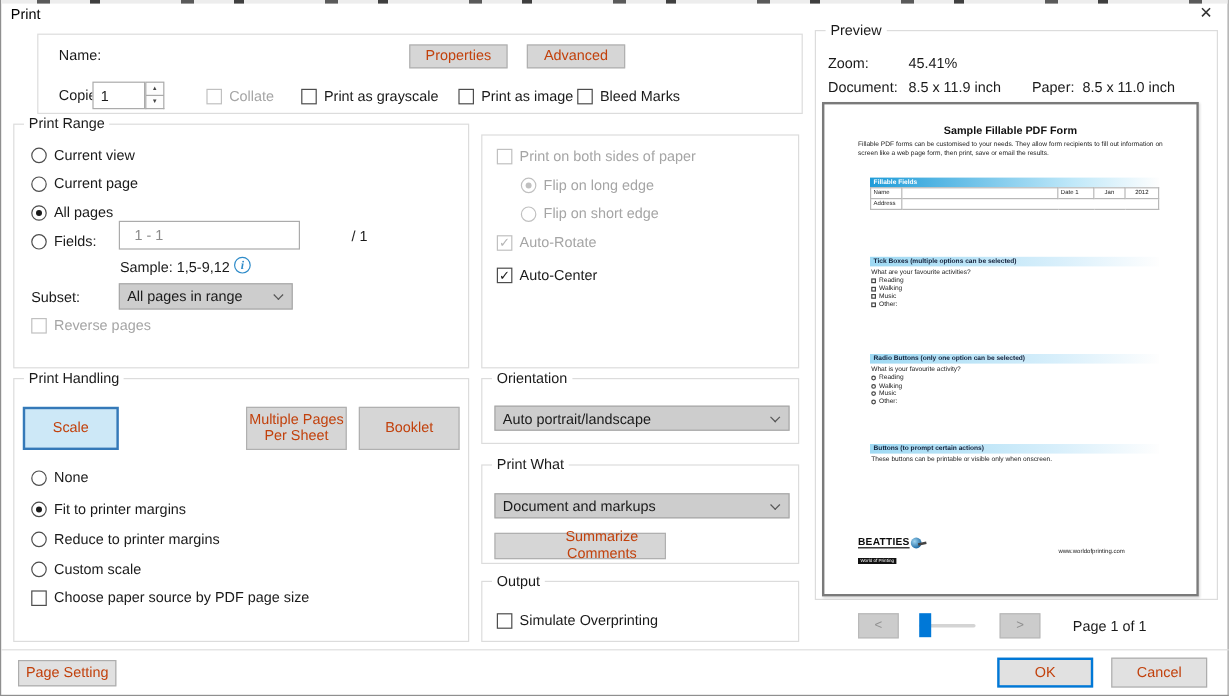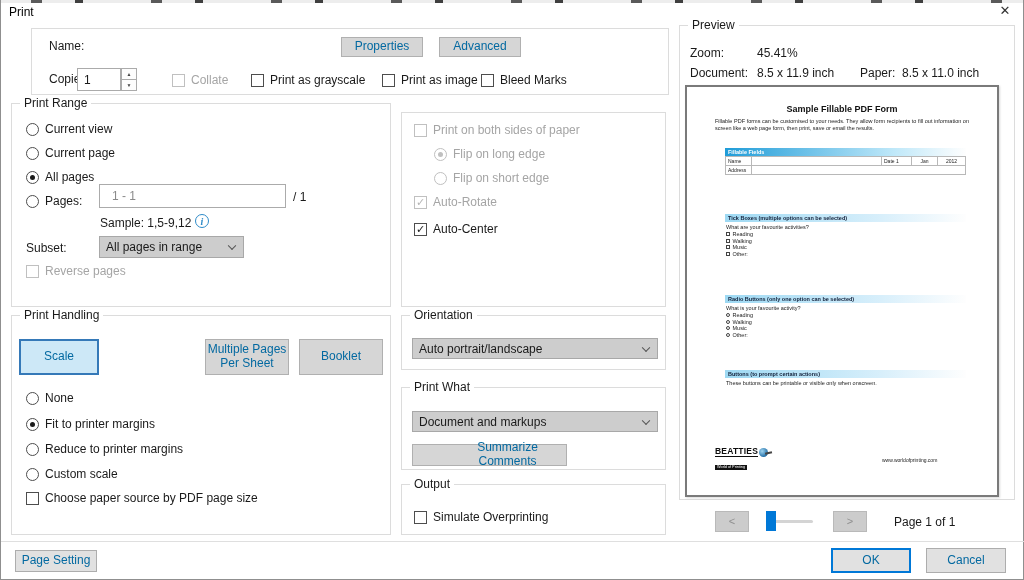--- a/index.html
+++ b/index.html
@@ -12,21 +12,21 @@
   .title-bar-text { top:5px; left:8px; font-size:12px; color:#000; }
   .close-x { top:3px; right:10px; font-size:13px; color:#333; cursor:pointer; width:16px; height:16px; text-align:center; line-height:16px; }
 
   
   .groupbox { position:absolute; border:1px solid #dcdcdc; background:#fff; }
   .groupbox > .gb-label { position:absolute; top:-8px; left:8px; background:#fff; padding:0 4px; font-size:12px; color:#1a1a1a; }
 
   
   .combo { position:absolute; background:#cdcdcd; border:1px solid #a8a8a8; display:flex; align-items:center; padding:0 22px 0 6px; color:#1a1a1a; cursor:pointer; }
   .combo .chev { position:absolute; right:8px; top:50%; width:6px; height:6px; border-right:1.4px solid #555; border-bottom:1.4px solid #555; transform:translateY(-70%) rotate(45deg); }
-  .btn { position:absolute; background:#d6d6d6; border:1px solid #b0b0b0; display:flex; align-items:center; justify-content:center; text-align:center; color:#0369a1; cursor:pointer; line-height:1.15; }
+  .btn { position:absolute; background:#d6d6d6; border:1px solid #b0b0b0; display:flex; align-items:center; justify-content:center; text-align:center; color:#c2410c; cursor:pointer; line-height:1.15; }
   .btn.std { background:#e1e1e1; border:1px solid #adadad; }
   .btn.selected { background:#cde8f7; border:2px solid #3579b8; }
   .btn.focused { background:#e1e1e1; border:2px solid #0078d7; }
   .btn.pager { background:#cccccc; border:1px solid #b9b9b9; color:#8f8f8f; font-size:11px; }
 
   .textbox { position:absolute; background:#fff; border:1px solid #ababab; display:flex; align-items:center; padding:0 6px; }
   .spinner { position:absolute; width:16px; display:flex; flex-direction:column; }
   .spin-btn { flex:1; background:#fdfdfd; border:1px solid #ababab; font-size:5px; color:#444; display:flex; align-items:center; justify-content:center; cursor:pointer; }
   .spin-btn + .spin-btn { border-top:none; }
 
@@ -112,23 +112,23 @@
     <div class="radio-row" style="left:14px; top:42px;">
       <span class="rb"></span>
       <span>Current page</span>
     </div>
     <div class="radio-row" style="left:14px; top:66px;">
       <span class="rb on"></span>
       <span>All pages</span>
     </div>
     <div class="radio-row" style="left:14px; top:90px;">
       <span class="rb"></span>
-      <span>Pages:</span>
-    </div>
-    <div class="textbox muted" style="left:87px; top:80px; width:187px; height:24px; padding-left:12px;">1 - 1</div>
+      <span>Fields:</span>
+    </div>
+    <div class="textbox muted" style="left:87px; top:80px; width:151px; height:24px; padding-left:12px;">1 - 1</div>
     <span class="abs" style="left:281px; top:86px;">/ 1</span>
     <span class="abs" style="left:88px; top:112px;">Sample: 1,5-9,12</span>
     <div class="info-i" style="left:183px; top:110px;">i</div>
     <span class="abs" style="left:14px; top:137px;">Subset:</span>
     <div class="combo" style="left:87px; top:132px; width:145px; height:22px;">
       <span>All pages in range</span>
       <span class="chev"></span>
     </div>
     <div class="check-row disabled" style="left:14px; top:160px;">
       <span class="cb"></span>
@@ -194,21 +194,21 @@
       <span class="chev"></span>
     </div>
   </div>
 
   <div class="groupbox" style="left:400px; top:387px; width:265px; height:83px;">
     <span class="gb-label">Print What</span>
     <div class="combo" style="left:10px; top:23px; width:246px; height:21px;">
       <span>Document and markups</span>
       <span class="chev"></span>
     </div>
-    <div class="btn" style="left:10px; top:56px; width:155px; height:22px;padding-left:36px;">Summarize Comments</div>
+    <div class="btn" style="left:10px; top:56px; width:143px; height:22px;padding-left:36px;">Summarize Comments</div>
   </div>
 
   <div class="groupbox" style="left:400px; top:484px; width:265px; height:51px;">
     <span class="gb-label">Output</span>
     <div class="check-row" style="left:12px; top:25px;">
       <span class="cb"></span>
       <span>Simulate Overprinting</span>
     </div>
   </div>
 

